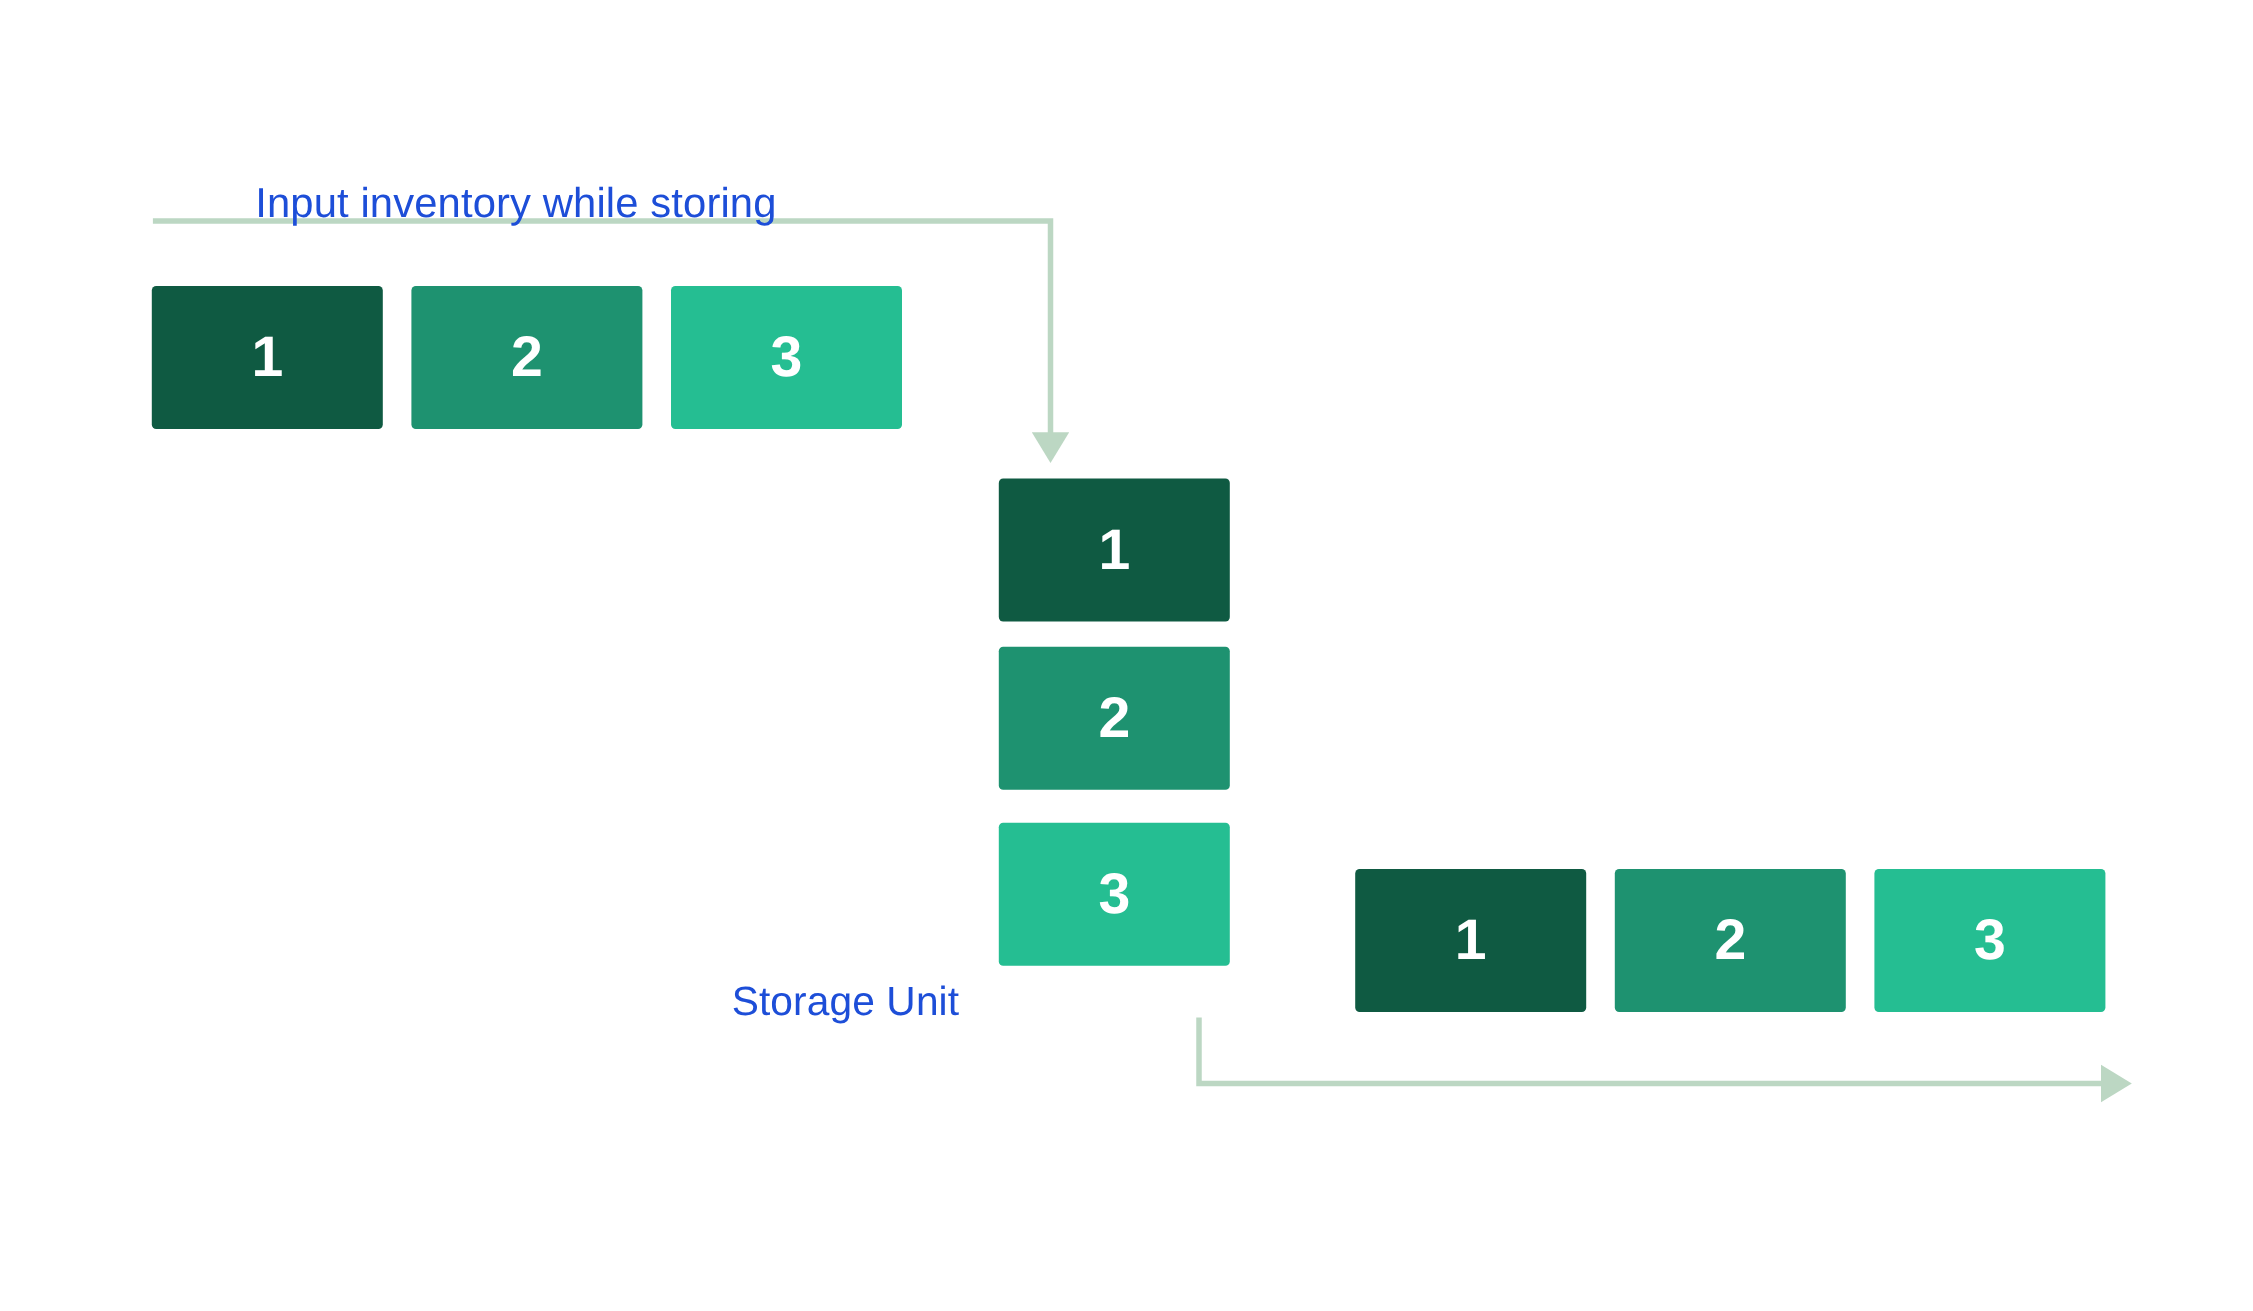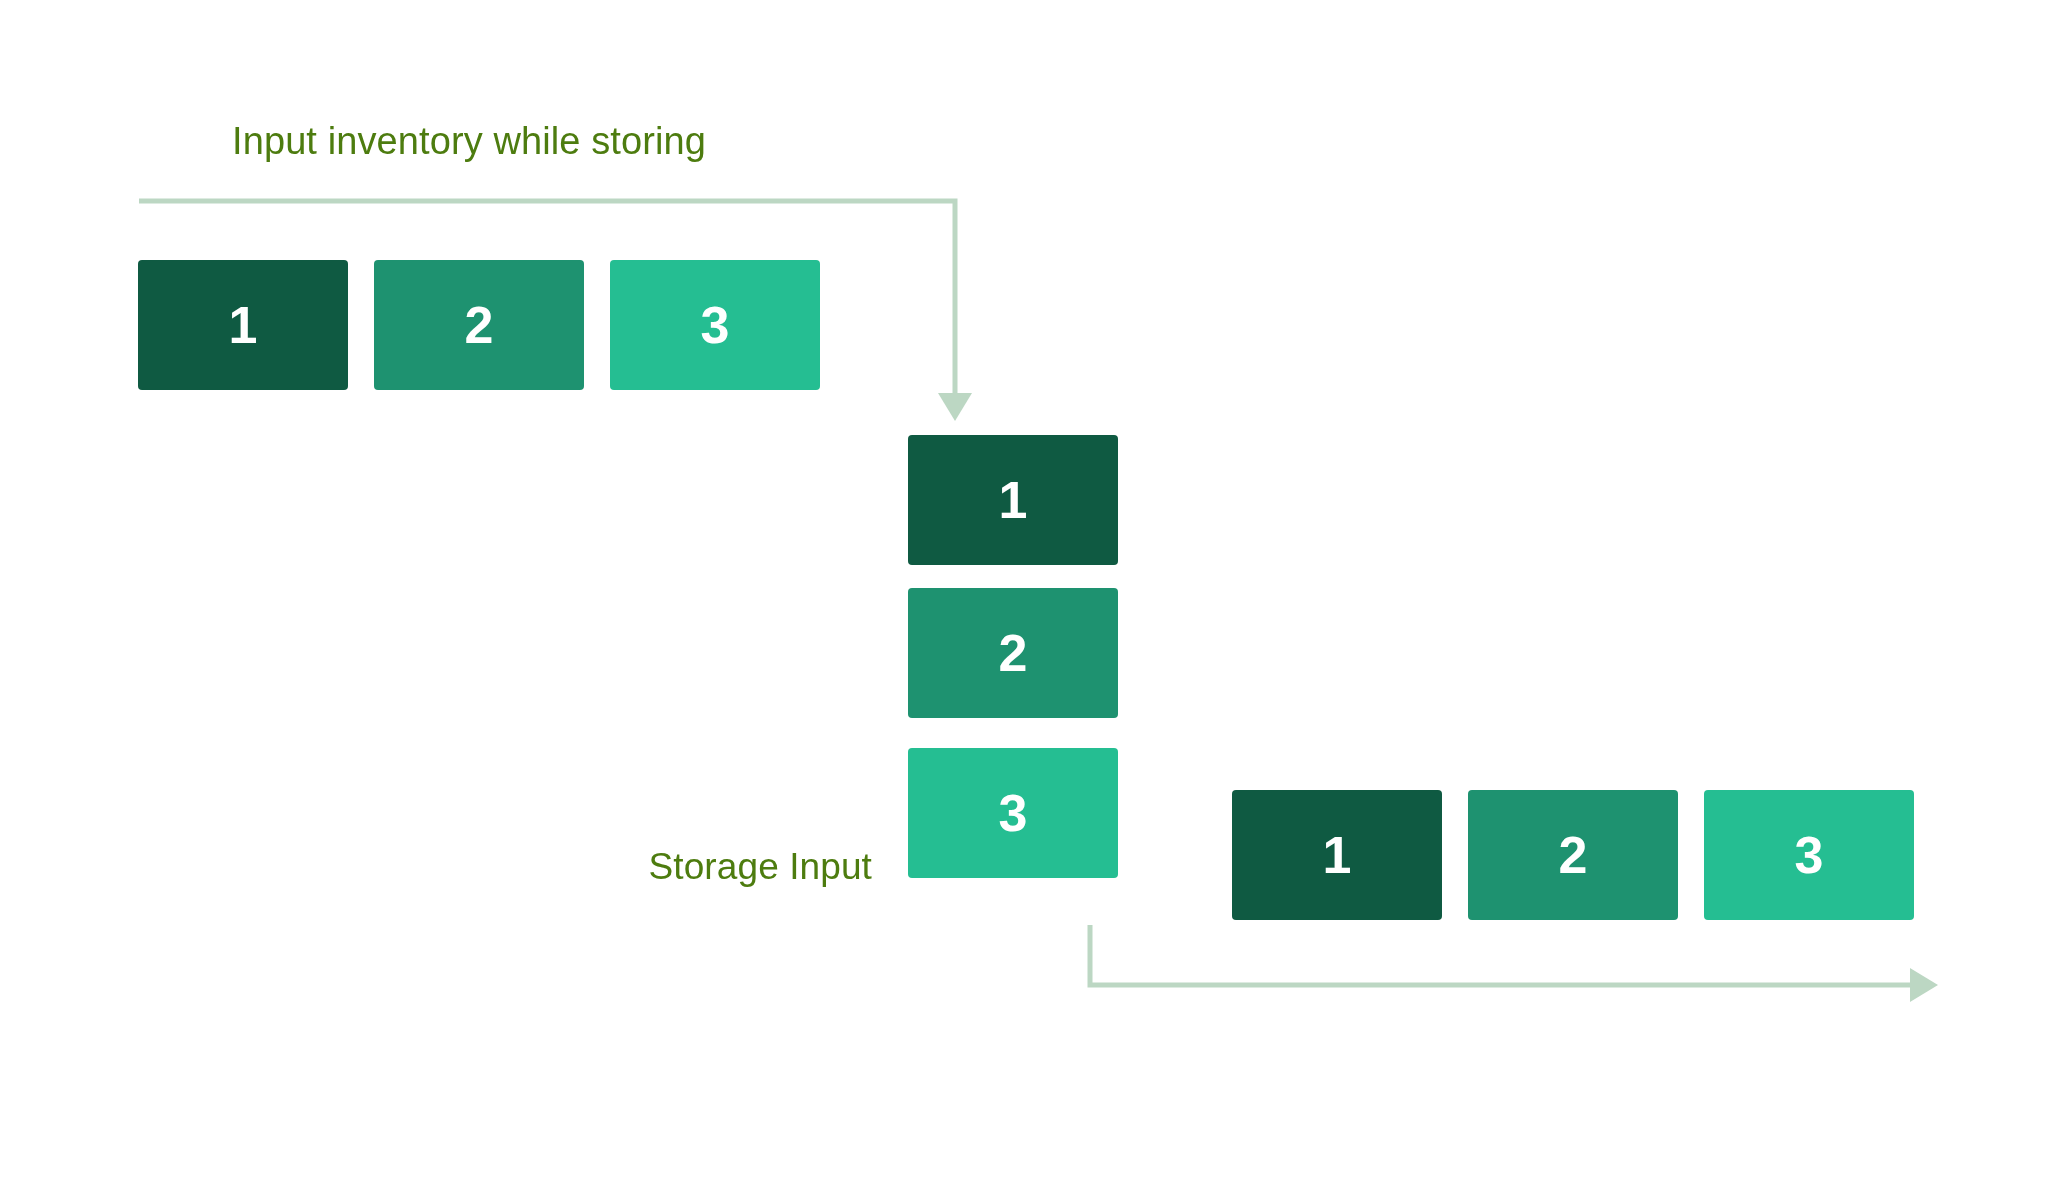--- a/index.html
+++ b/index.html
@@ -25,26 +25,27 @@
     left: 0;
     top: 0;
     width: 2048px;
     height: 1192px;
     pointer-events: none;
   }
 
   
   .caption {
     position: absolute;
-    color: #4d7c0f;
+    color: #1d4ed8;
     font-size: 38px;
     font-weight: 400;
     letter-spacing: 0.1px;
     white-space: nowrap;
     line-height: 1;
+    margin-top: 44px;
   }
   #input-caption {
     left: 232px;
     top: 122px;
   }
   #output-caption {
     left: 1292px;
     top: 1030px;
   }
   #storage-caption {
@@ -104,21 +105,21 @@
     </g>
 
     <g>
       <path d="M 1090 925 L 1090 985 L 1912 985" fill="none" stroke="#bcd7c3" stroke-width="5" stroke-linecap="butt" stroke-linejoin="miter"></path>
       <polygon points="1910,968 1910,1002 1938,985" fill="#bcd7c3"></polygon>
     </g>
   </svg>
 
   <div class="caption" id="input-caption">Input inventory while storing</div>
 
-  <div class="caption" id="storage-caption">Storage Input</div>
+  <div class="caption" id="storage-caption">Storage Unit</div>
 
 
   <div class="box shade-1" id="input-box-0">
     <span class="box-label">1</span>
   </div>
   <div class="box shade-2" id="input-box-1">
     <span class="box-label">2</span>
   </div>
   <div class="box shade-3" id="input-box-2">
     <span class="box-label">3</span>

